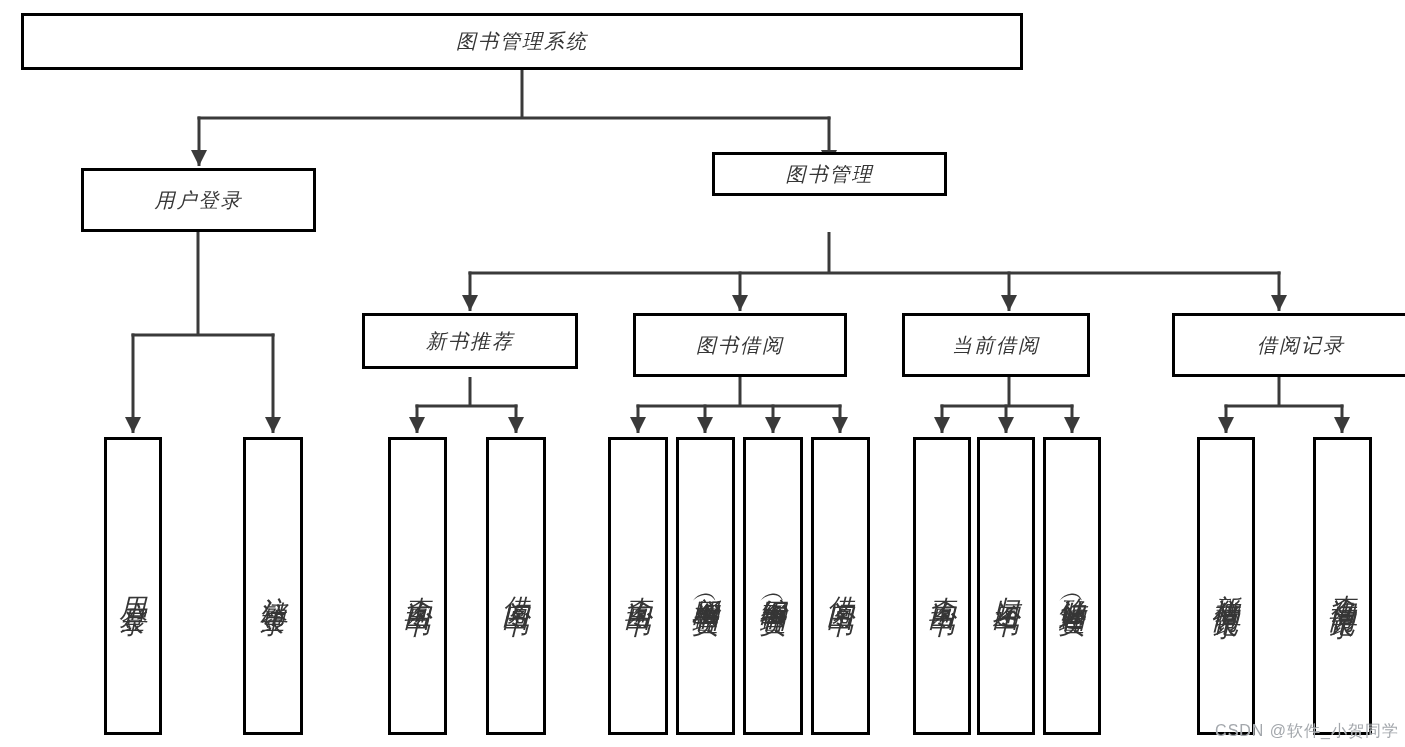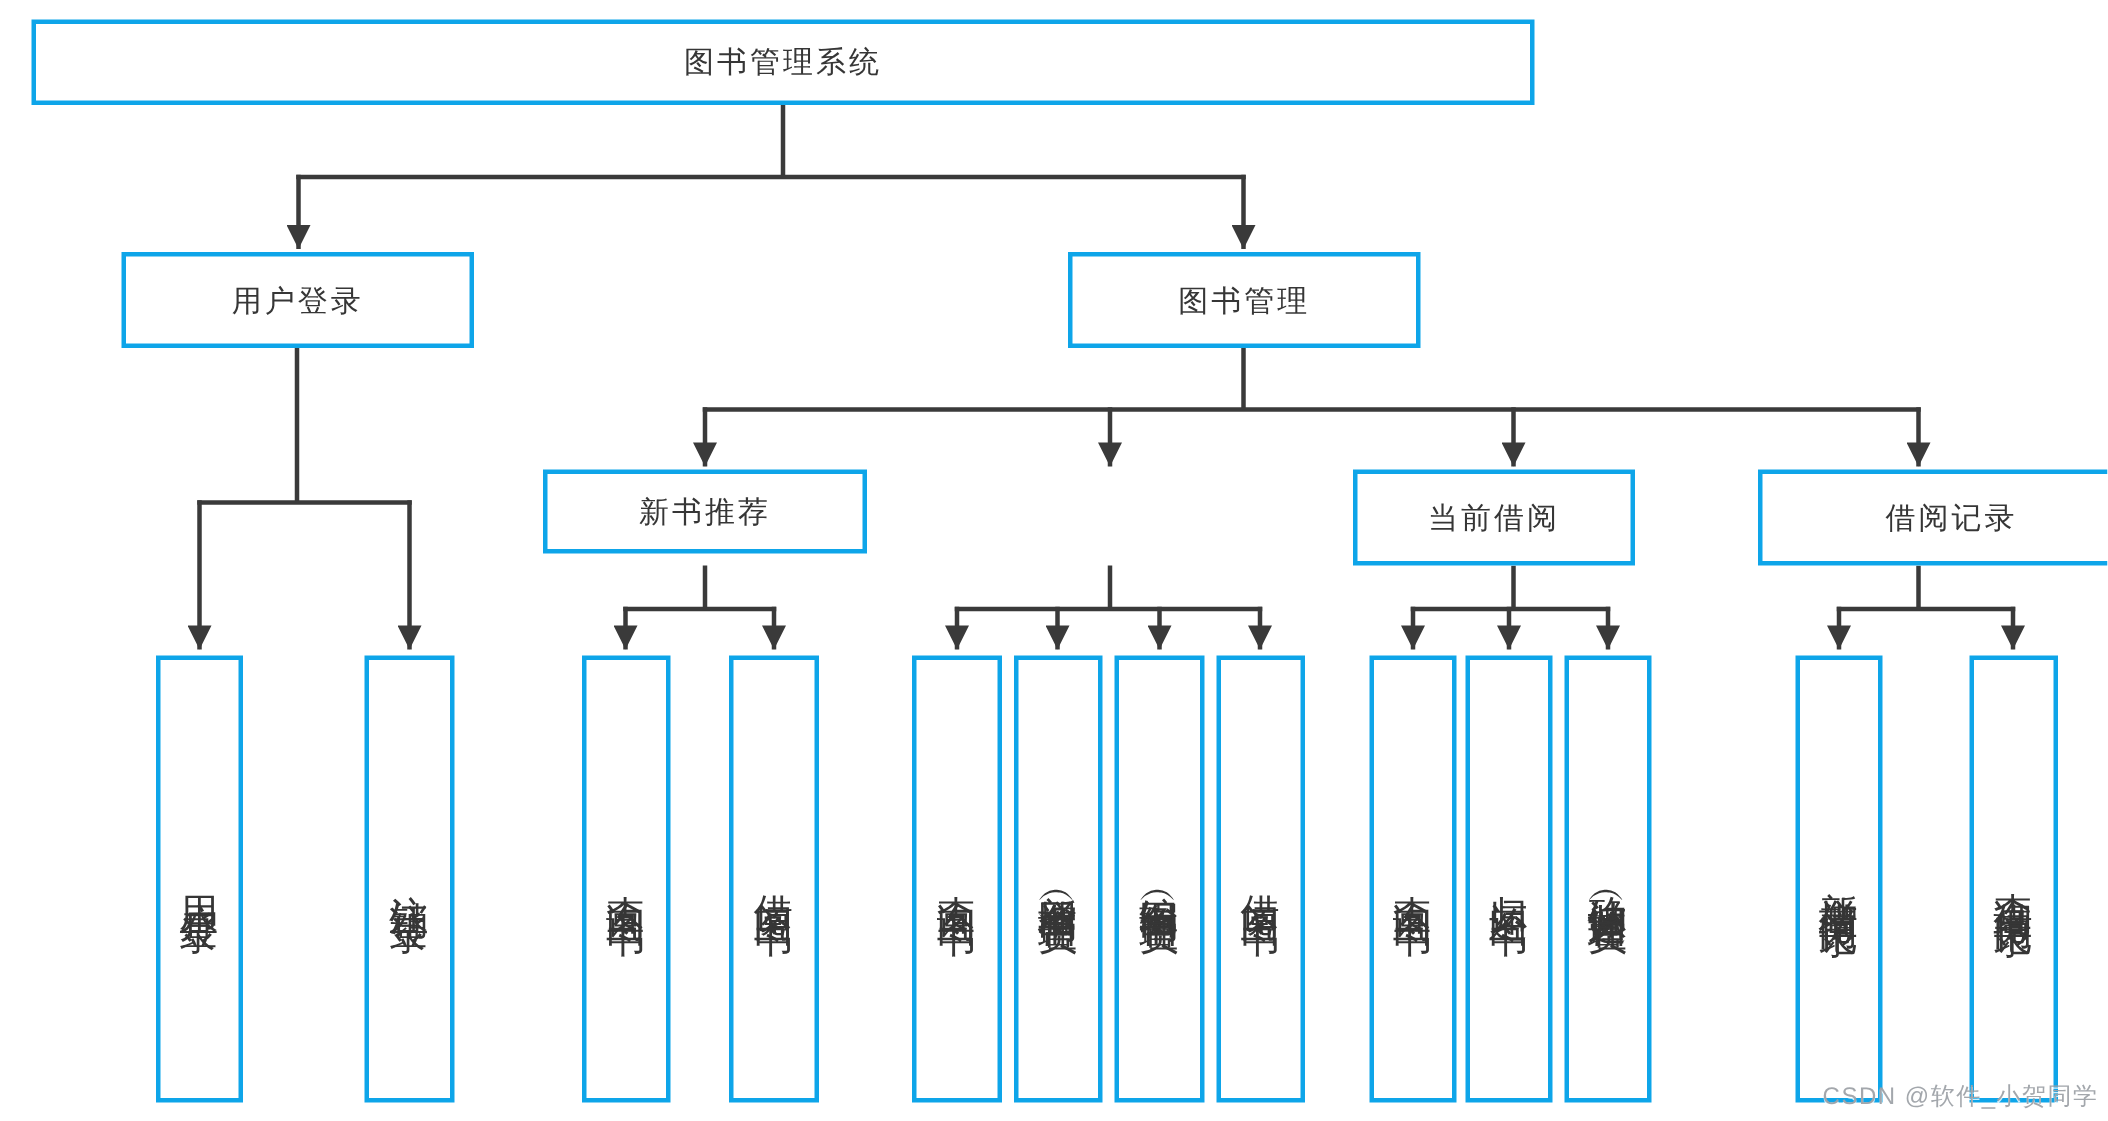--- a/index.html
+++ b/index.html
@@ -3,21 +3,21 @@
 <meta charset="utf-8">
 <style>
   html,body{margin:0;padding:0;background:#fff;}
   .canvas{
     position:relative;width:1405px;height:747px;background:#ffffff;overflow:hidden;
     font-family:"Liberation Sans", sans-serif;color:#333333;
   }
   .wires{position:absolute;left:0;top:0;pointer-events:none;}
   .hbox,.vbox{
     position:absolute;box-sizing:border-box;background:#ffffff;
-    border:3px solid #0ea5e9;display:flex;align-items:center;justify-content:center;
+    border:3px solid #000000;display:flex;align-items:center;justify-content:center;font-style:italic;
   }
   .hbox span{font-size:20px;letter-spacing:2px;white-space:nowrap;color:#363636;}
   .vbox .vtext{
     writing-mode:vertical-rl;line-height:1;font-size:26px;letter-spacing:5px;
     color:#363636;white-space:nowrap;
   }
   .watermark{
     position:absolute;right:6px;bottom:5px;font-size:16px;letter-spacing:1px;
     color:rgba(158,162,168,0.95);text-shadow:0 1px 0 rgba(255,255,255,0.8);
     white-space:nowrap;
@@ -78,26 +78,29 @@
     </g>
   </svg>
 
   <div class="hbox" style="left:21px;top:13px;width:1002px;height:57px">
     <span>图书管理系统</span>
   </div>
 
   <div class="hbox" style="left:81px;top:168px;width:235px;height:64px">
     <span>用户登录</span>
   </div>
-  <div class="hbox" style="left:712px;top:168px;width:235px;height:64px">
+  <div class="hbox" style="left:712px;top:152px;width:235px;height:44px">
     <span>图书管理</span>
   </div>
 
   <div class="hbox" style="left:362px;top:313px;width:216px;height:56px">
     <span>新书推荐</span>
+  </div>
+  <div class="hbox" style="left:633px;top:313px;width:214px;height:64px">
+    <span>图书借阅</span>
   </div>
   <div class="hbox" style="left:902px;top:313px;width:188px;height:64px">
     <span>当前借阅</span>
   </div>
   <div class="hbox" style="left:1172px;top:313px;width:258px;height:64px">
     <span>借阅记录</span>
   </div>
 
   <div class="vbox" style="left:104px;top:437px;width:58px;height:298px">
     <span class="vtext">用户登录</span>

